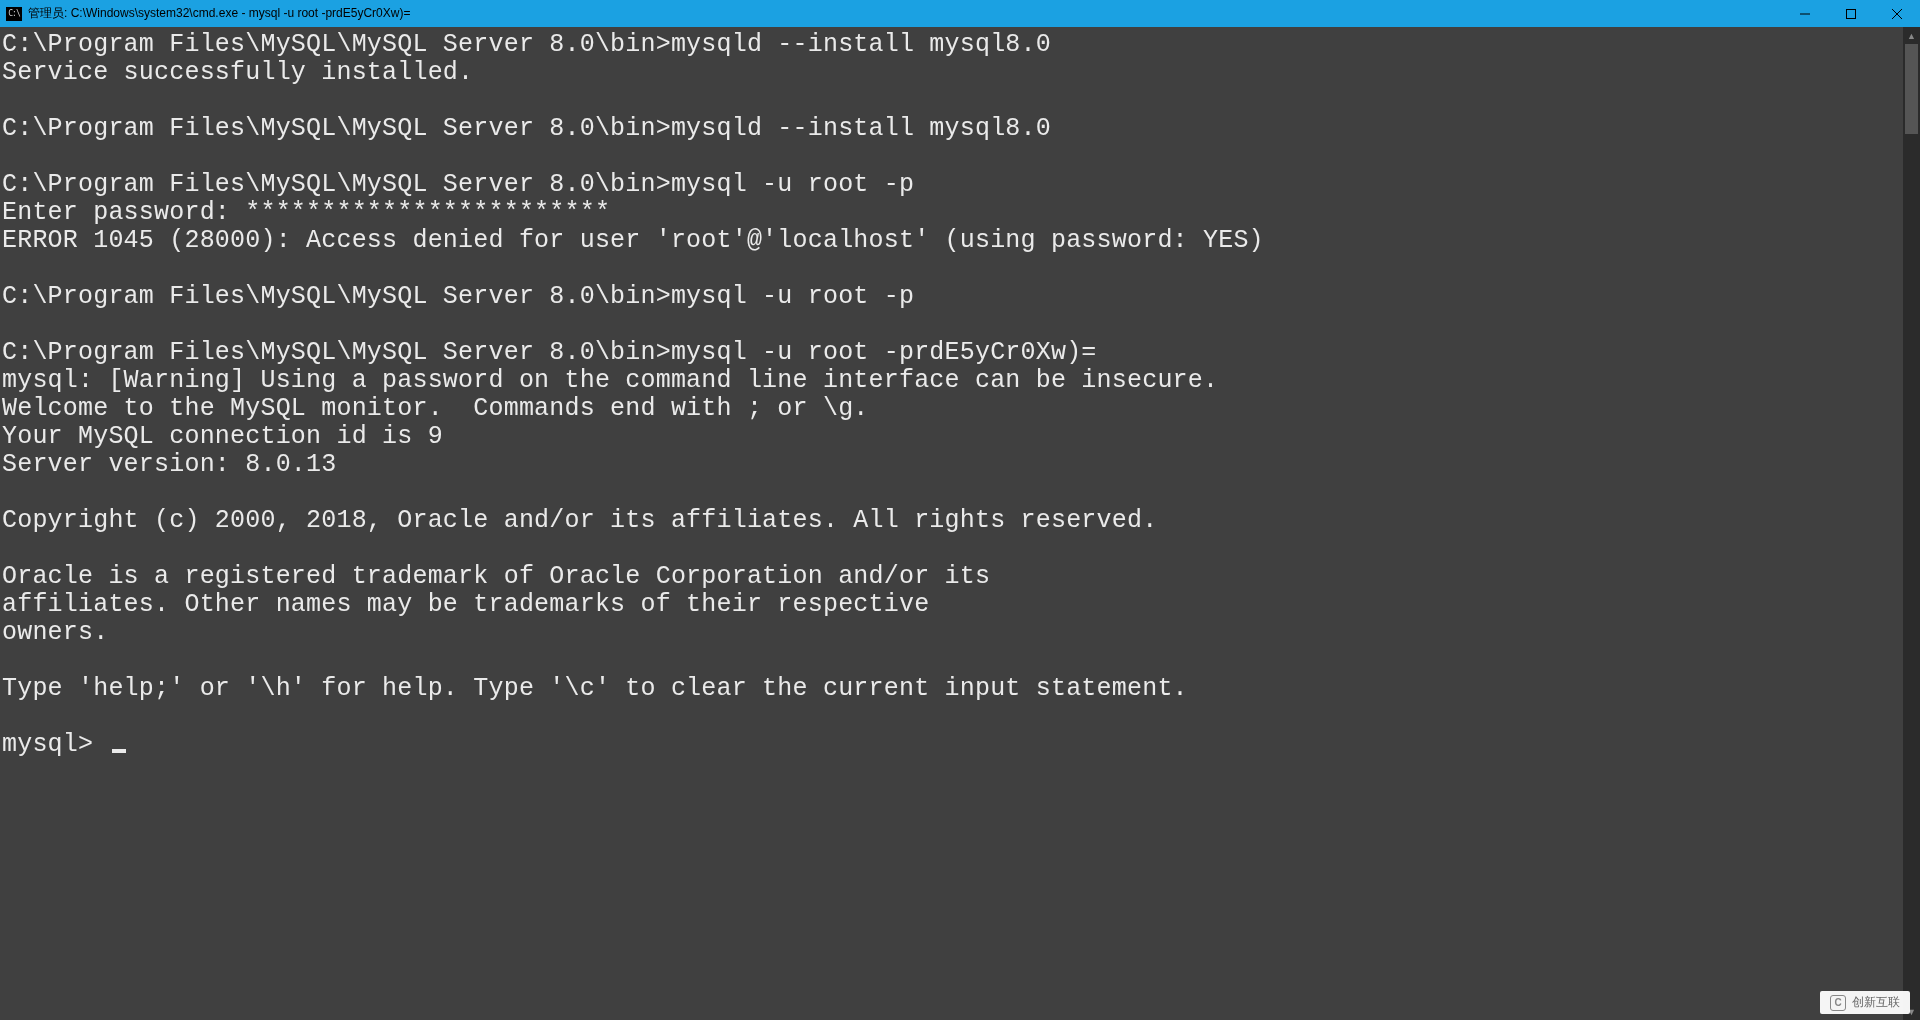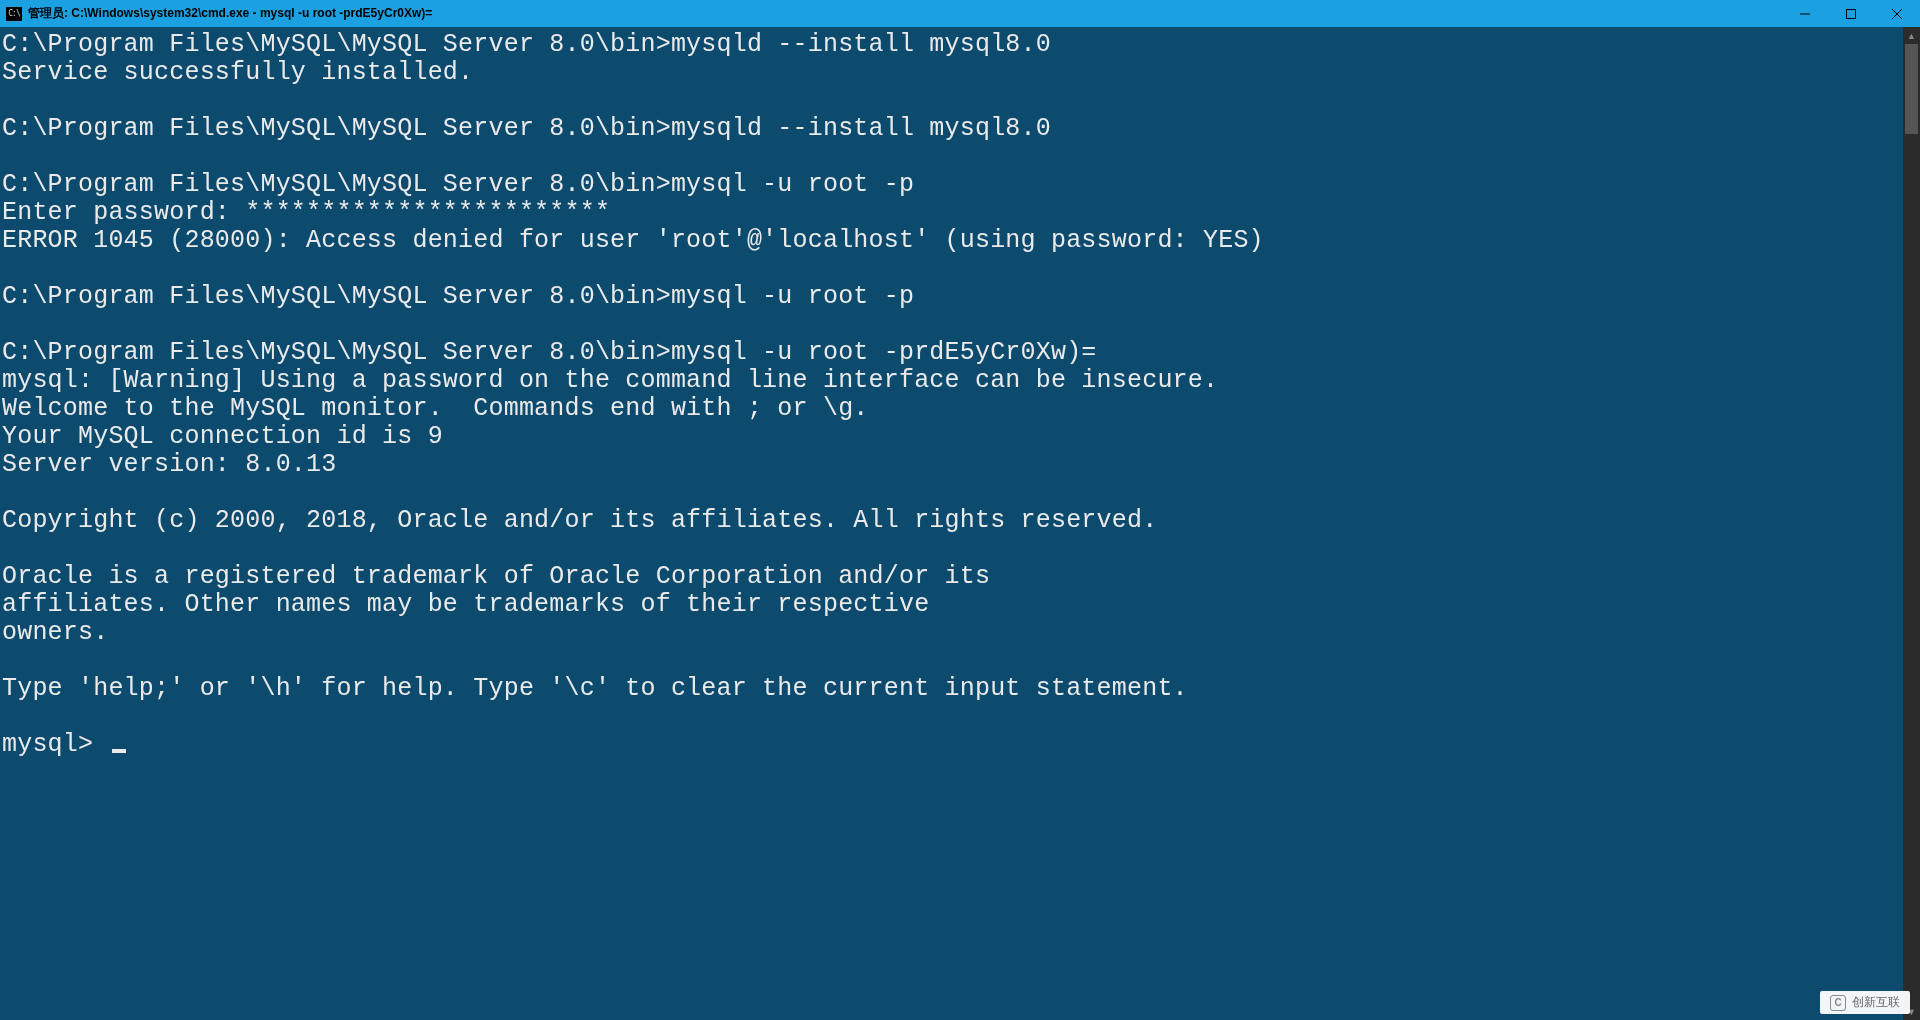--- a/index.html
+++ b/index.html
@@ -15,33 +15,33 @@
     font-size: 12px;
     flex-shrink: 0;
   }
   .titlebar .icon {
     width: 16px; height: 14px;
     background: #000;
     margin-right: 6px;
     display: inline-flex; align-items: center; justify-content: center;
     color: #ccc; font-size: 8px; font-family: monospace; letter-spacing: -1px;
   }
-  .titlebar .title { flex: 0 0 auto; font-weight: bold; }
+  .titlebar .title { flex: 0 0 auto; }
   .titlebar .spacer { flex: 1 1 auto; }
   .win-controls { display: flex; height: 100%; }
   .win-btn {
     width: 46px; height: 100%;
     display: flex; align-items: center; justify-content: center;
     color: #000;
   }
   .win-btn svg { width: 10px; height: 10px; stroke: #000; stroke-width: 1; fill: none; }
   .terminal-wrap {
     flex: 1 1 auto;
     display: flex;
-    background: #0c4a6e;
+    background: #404040;
     overflow: hidden;
   }
   .terminal {
     flex: 1 1 auto;
     padding: 4px 0 0 2px;
     color: #eaeaea;
     font-family: "NSimSun","SimSun","Courier New",monospace;
     font-size: 25px;
     line-height: 28px;
     white-space: pre;

